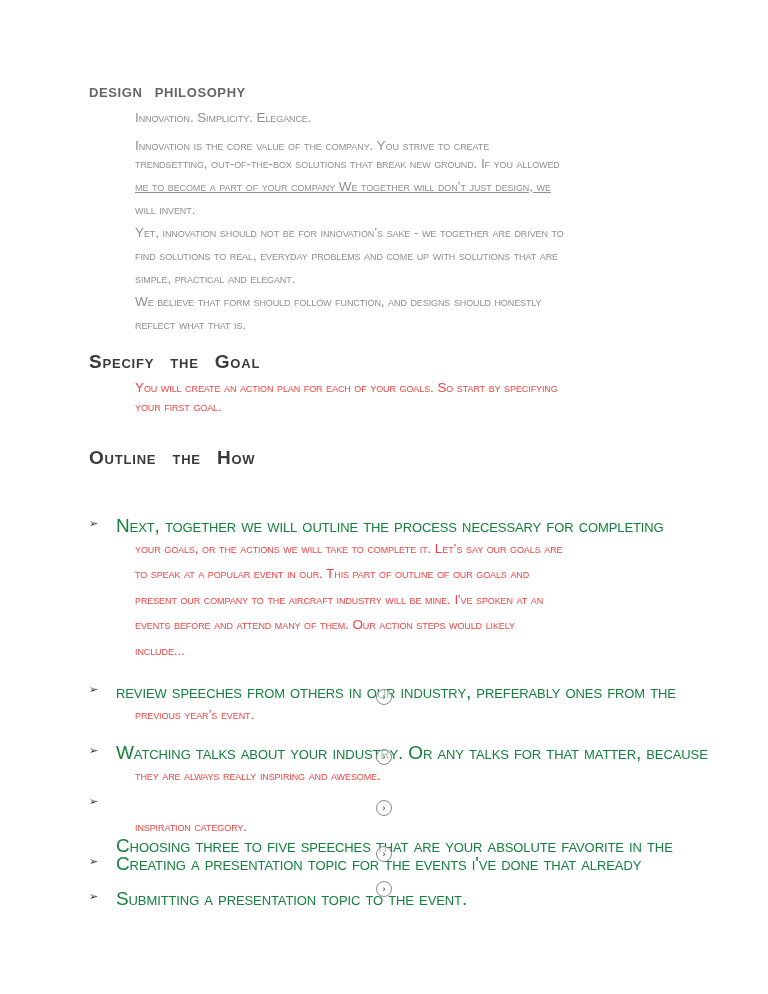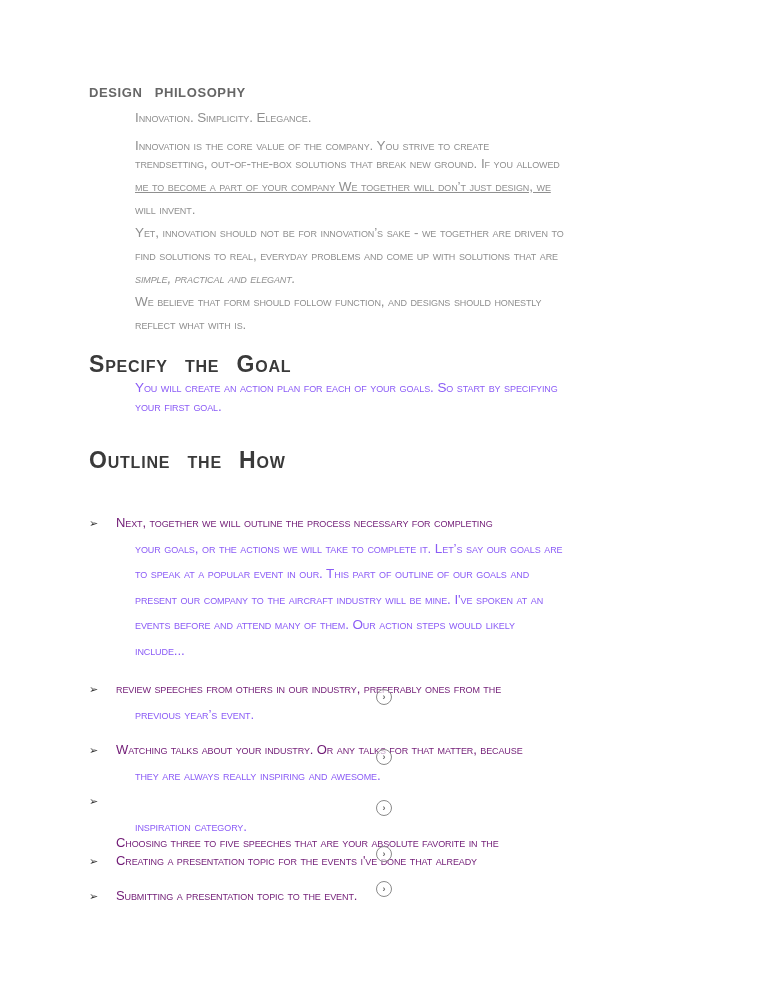--- a/index.html
+++ b/index.html
@@ -2,47 +2,47 @@
 <html><head>
   <meta charset="utf-8">
   <style>
     html, body { margin: 0; padding: 0; background: #ffffff; }
     body { width: 768px; height: 994px; position: relative; overflow: hidden;
            font-family: "Liberation Sans", "DejaVu Sans", sans-serif; }
     .page { position: absolute; left: 89px; top: 0; width: 600px; }
     .h1 { position: absolute; left: 0; font-weight: bold; color: #666666;
           font-size: 13px; letter-spacing: 0.6px; word-spacing: 8px; text-transform: uppercase; }
     .h2 { position: absolute; left: 0; font-weight: bold; color: #3a3a3a;
-          font-size: 23px; letter-spacing: 0.8px; word-spacing: 10px; font-variant: small-caps; }
+          font-size: 19px; letter-spacing: 0.8px; word-spacing: 10px; font-variant: small-caps; }
     .line { position: absolute; left: 0; white-space: nowrap; font-size: 13.5px;
             color: #8f8f8f; font-variant: small-caps; letter-spacing: -0.1px; margin-left: 46px; }
-    .dark { color: #8b5cf6; }
+    .dark { color: #ef4444; }
     .bullet { position: absolute; left: 0; font-size: 11px; color: #333; }
-    .bullet-text { position: absolute; left: 27px; white-space: nowrap; font-size: 13px;
-                   color: #701a75; font-variant: small-caps; letter-spacing: -0.1px; }
+    .bullet-text { position: absolute; left: 27px; white-space: nowrap; font-size: 19px;
+                   color: #15803d; font-variant: small-caps; letter-spacing: -0.1px; }
     .circ { position: absolute; width: 14px; height: 14px; border: 1.5px solid #8a8a8a;
             border-radius: 50%; background: rgba(255,255,255,0.6); font-size: 9px; color: #6a6a6a;
             line-height: 14px; text-align: center; font-weight: bold; }
   </style>
 </head>
 <body>
 
 <div class="page">
 
   <div class="h1" style="top:85px;">DESIGN   PHILOSOPHY</div>
   <div class="line" style="top:110px;">Innovation. Simplicity. Elegance.</div>
   <div class="line" style="top:138px;text-align:right;">Innovation is the core value of the company. You strive to create</div>
   <div class="line" style="top:156px;">trendsetting, out-of-the-box solutions that break new ground. If you allowed</div>
   <div class="line" style="top:179px;text-decoration:underline;">me to become a part of your company We together will don’t just design, we</div>
   <div class="line" style="top:202px;">will invent.</div>
   <div class="line" style="top:225px;">Yet, innovation should not be for innovation’s sake - we together are driven to</div>
   <div class="line" style="top:248px;">find solutions to real, everyday problems and come up with solutions that are</div>
-  <div class="line" style="top:271px;font-style:italic;">simple, practical and elegant.</div>
+  <div class="line" style="top:271px;">simple, practical and elegant.</div>
   <div class="line" style="top:294px;">We believe that form should follow function, and designs should honestly</div>
-  <div class="line" style="top:317px;">reflect what with is.</div>
+  <div class="line" style="top:317px;">reflect what that is.</div>
 
   <div class="h2" style="top:351px;">Specify   the   Goal</div>
   <div class="line dark" style="top:380px;">You will create an action plan for each of your goals. So start by specifying</div>
   <div class="line dark" style="top:399px;text-align:center;">your first goal.</div>
 
   <div class="h2" style="top:447px;">Outline   the   How</div>
 
   <div>
     <span class="bullet" style="top:517px;">➢</span>
     <span class="bullet-text" style="top:515px;">Next, together we will outline the process necessary for completing</span>

